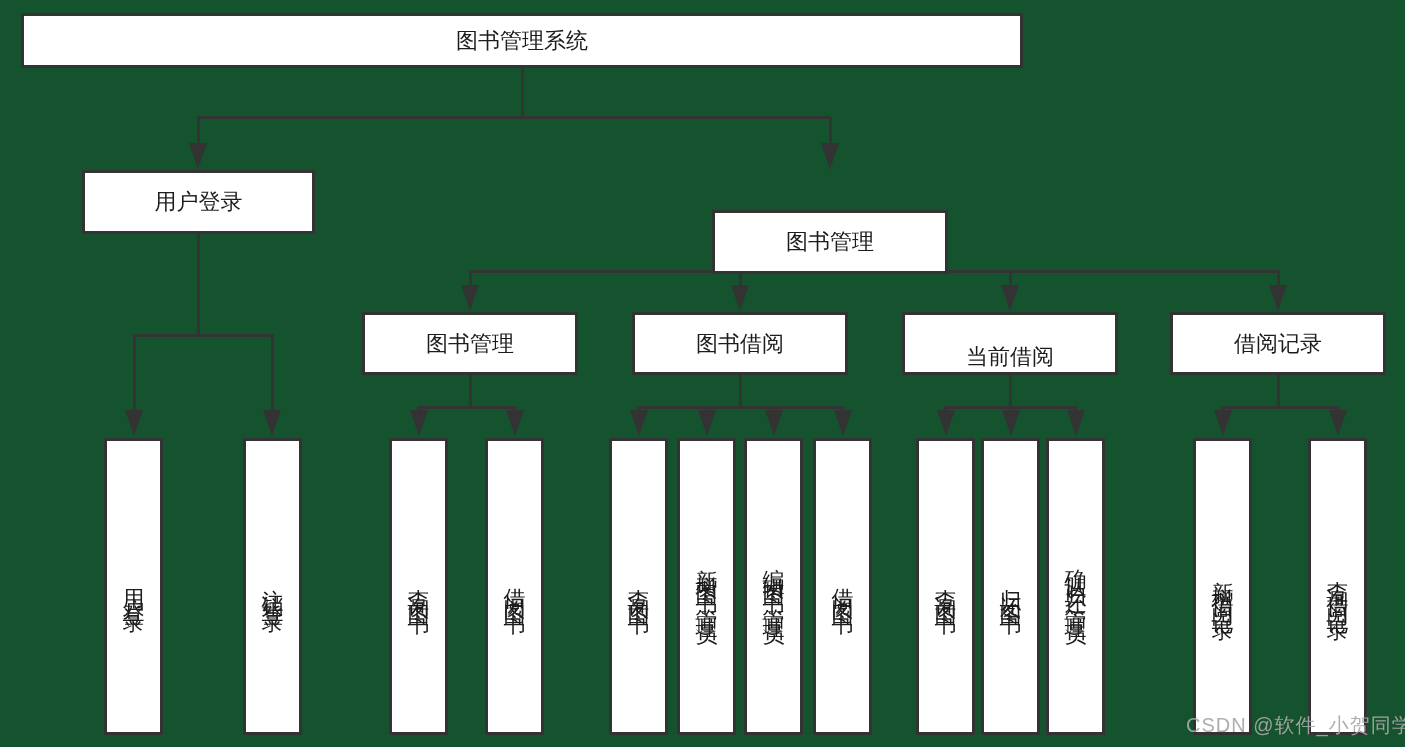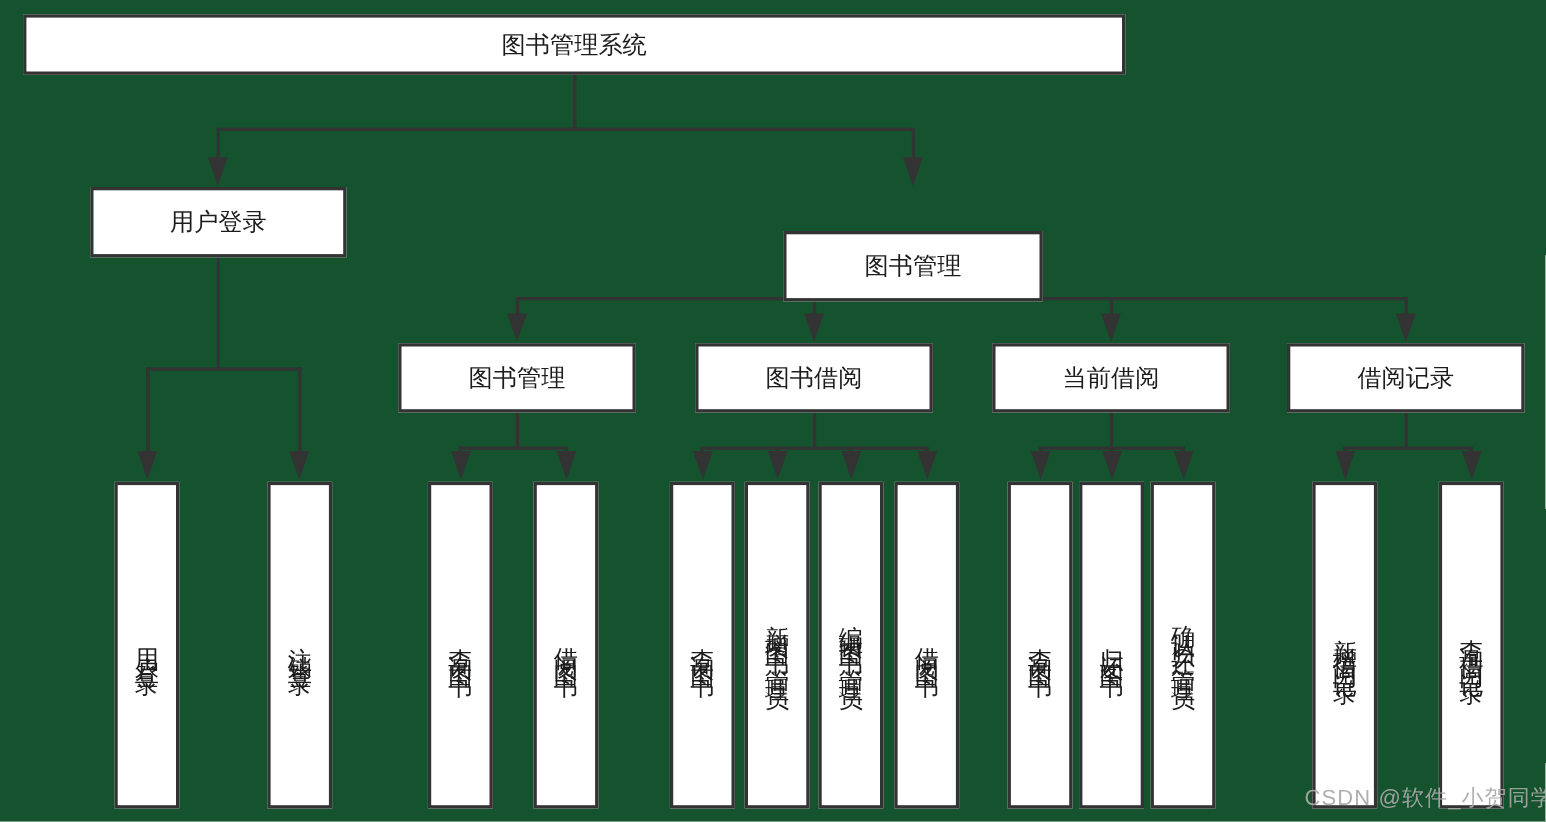--- a/index.html
+++ b/index.html
@@ -72,21 +72,21 @@
   <div class="ahead" style="left:740px;top:285px;"></div>
   <div class="ahead" style="left:1010px;top:285px;"></div>
   <div class="ahead" style="left:1278px;top:285px;"></div>
 
   <div class="hbox" style="left:362px;top:312px;width:216px;height:63px;">
     <span>图书管理</span>
   </div>
   <div class="hbox" style="left:632px;top:312px;width:216px;height:63px;">
     <span>图书借阅</span>
   </div>
-  <div class="hbox" style="left:902px;top:312px;width:216px;height:63px;">
+  <div class="hbox" style="left:902px;top:312px;width:216px;height:63px;align-items:flex-end;">
     <span>当前借阅</span>
   </div>
   <div class="hbox" style="left:1170px;top:312px;width:216px;height:63px;">
     <span>借阅记录</span>
   </div>
 
   <div class="vline" style="left:468.5px;top:373px;height:34px;"></div>
   <div class="hline" style="left:417px;top:405.5px;width:99px;"></div>
   <div class="vline" style="left:417px;top:406px;height:6px;"></div>
   <div class="vline" style="left:513px;top:406px;height:6px;"></div>

